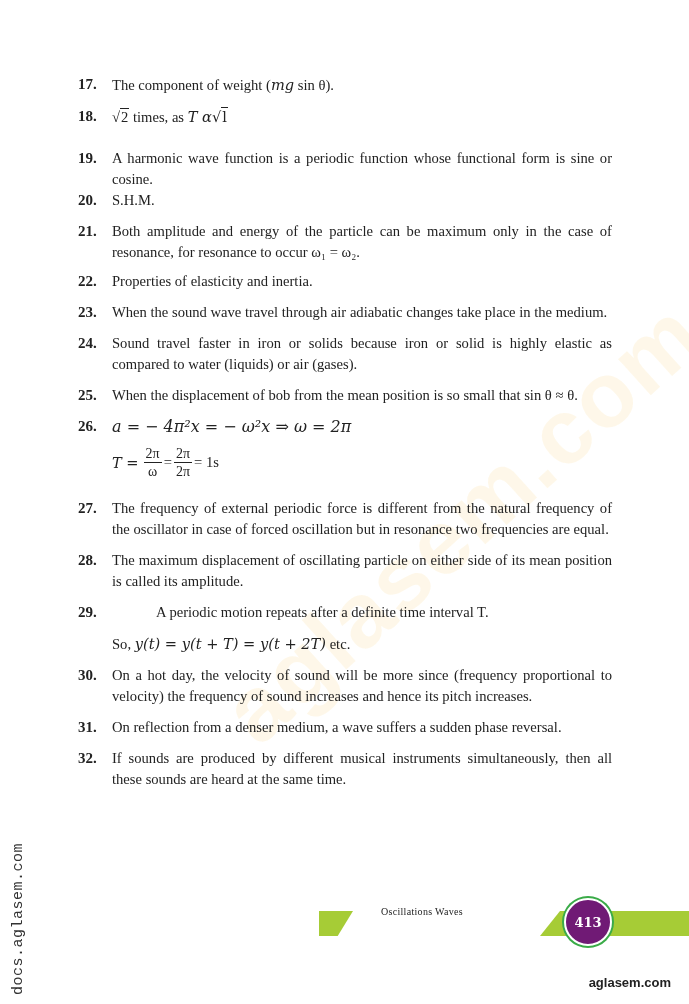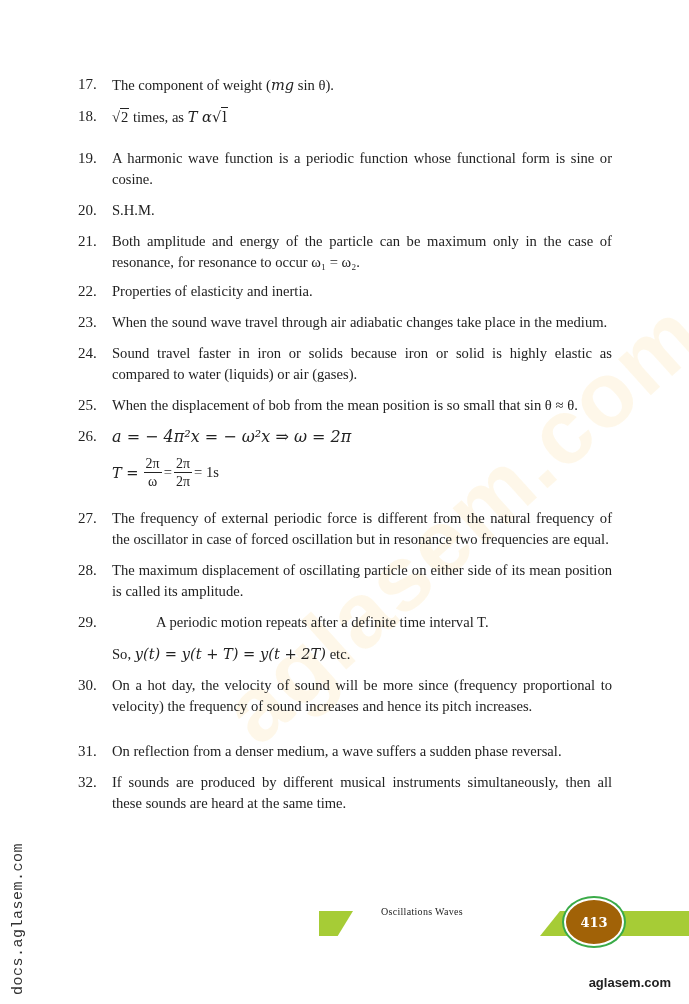--- a/index.html
+++ b/index.html
@@ -37,21 +37,21 @@
     }
     .item {
       display: flex;
       align-items: flex-start;
       font-size: 14.6px;
       line-height: 21px;
     }
     .num {
       width: 34px;
       flex: 0 0 34px;
-      font-weight: normal;
+      font-weight: bold;
       font-family: "Liberation Serif", serif;
       font-size: 15px;
     }
     .text {
       flex: 1;
       text-align: justify;
     }
     .math {
       font-style: italic;
       font-family: "DejaVu Serif", serif;
@@ -111,24 +111,24 @@
       top: 911px;
       width: 149px;
       height: 25px;
       background: #a6cc36;
       clip-path: polygon(20px 0, 100% 0, 100% 100%, 0 100%);
     }
     .page-circle {
       position: absolute;
       left: 564px;
       top: 898px;
-      width: 60px;
+      width: 48px;
       height: 48px;
       border-radius: 50%;
-      background: #a16207;
+      background: #701a75;
       border: 2px solid #ffffff;
       box-shadow: 0 0 0 2px #3aab48;
       display: flex;
       align-items: center;
       justify-content: center;
       color: #ffffff;
       font-family: "DejaVu Serif", serif;
       font-weight: bold;
       font-size: 13px;
     }
@@ -164,21 +164,21 @@
   <div class="item" style="margin-bottom:10px;">
     <span class="num">17.</span>
     <span class="text"><span>The component of weight (</span><span class="math">mg</span><span> sin θ).</span></span>
   </div>
 
   <div class="item" style="margin-bottom:20px;">
     <span class="num">18.</span>
     <span class="text"><span class="sqrt">√<span class="rad">2</span></span><span> times, as </span><span class="math">T α</span><span class="sqrt math">√<span class="rad">l</span></span></span>
   </div>
 
-  <div class="item" style="margin-bottom:10px;">
+  <div class="item" style="">
     <span class="num">19.</span>
     <span class="text">A harmonic wave function is a periodic function whose functional form is sine or cosine.</span>
   </div>
 
   <div class="item" style="margin-bottom:10px;">
     <span class="num">20.</span>
     <span class="text">S.H.M.</span>
   </div>
 
   <div class="item" style="margin-bottom:8px;">
@@ -236,21 +236,21 @@
 
   <div class="item" style="margin-bottom:10px;gap:44px;">
     <span class="num">29.</span>
     <span class="text">A periodic motion repeats after a definite time interval T.</span>
   </div>
   <div class="sub-line" style="margin-bottom:10px;">
     <span>So,</span>
     <span class="math">y(t) = y(t + T) = y(t + 2T)</span><span> etc.</span>
   </div>
 
-  <div class="item" style="margin-bottom:24px;">
+  <div class="item" style="margin-bottom:10px;">
     <span class="num">30.</span>
     <span class="text">On a hot day, the velocity of sound will be more since (frequency proportional to velocity) the frequency of sound increases and hence its pitch increases.</span>
   </div>
 
   <div class="item" style="margin-bottom:10px;">
     <span class="num">31.</span>
     <span class="text">On reflection from a denser medium, a wave suffers a sudden phase reversal.</span>
   </div>
 
   <div class="item">

